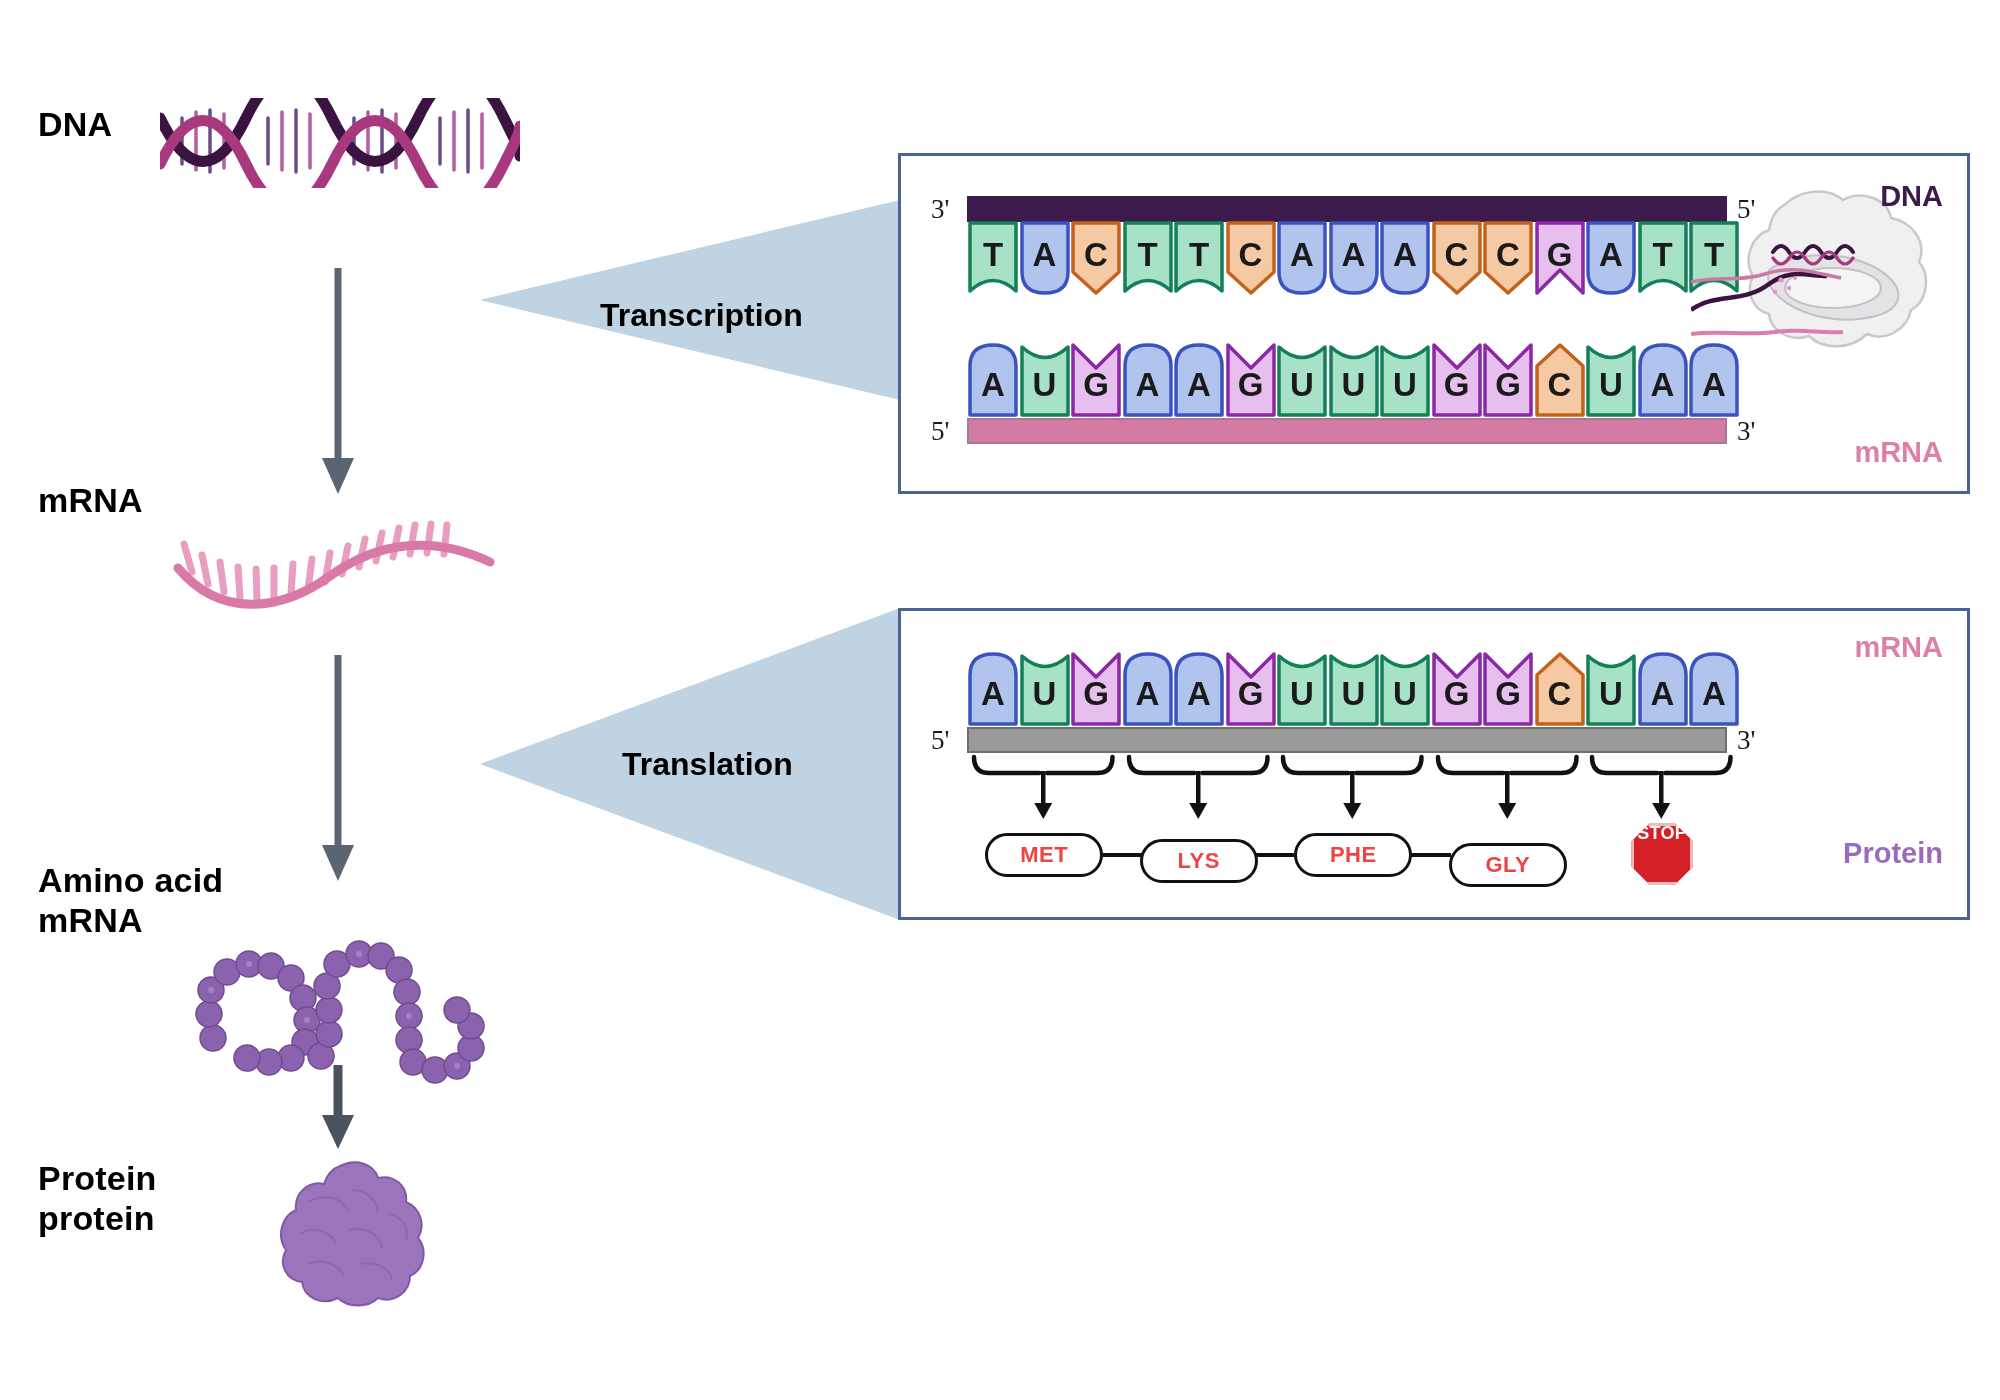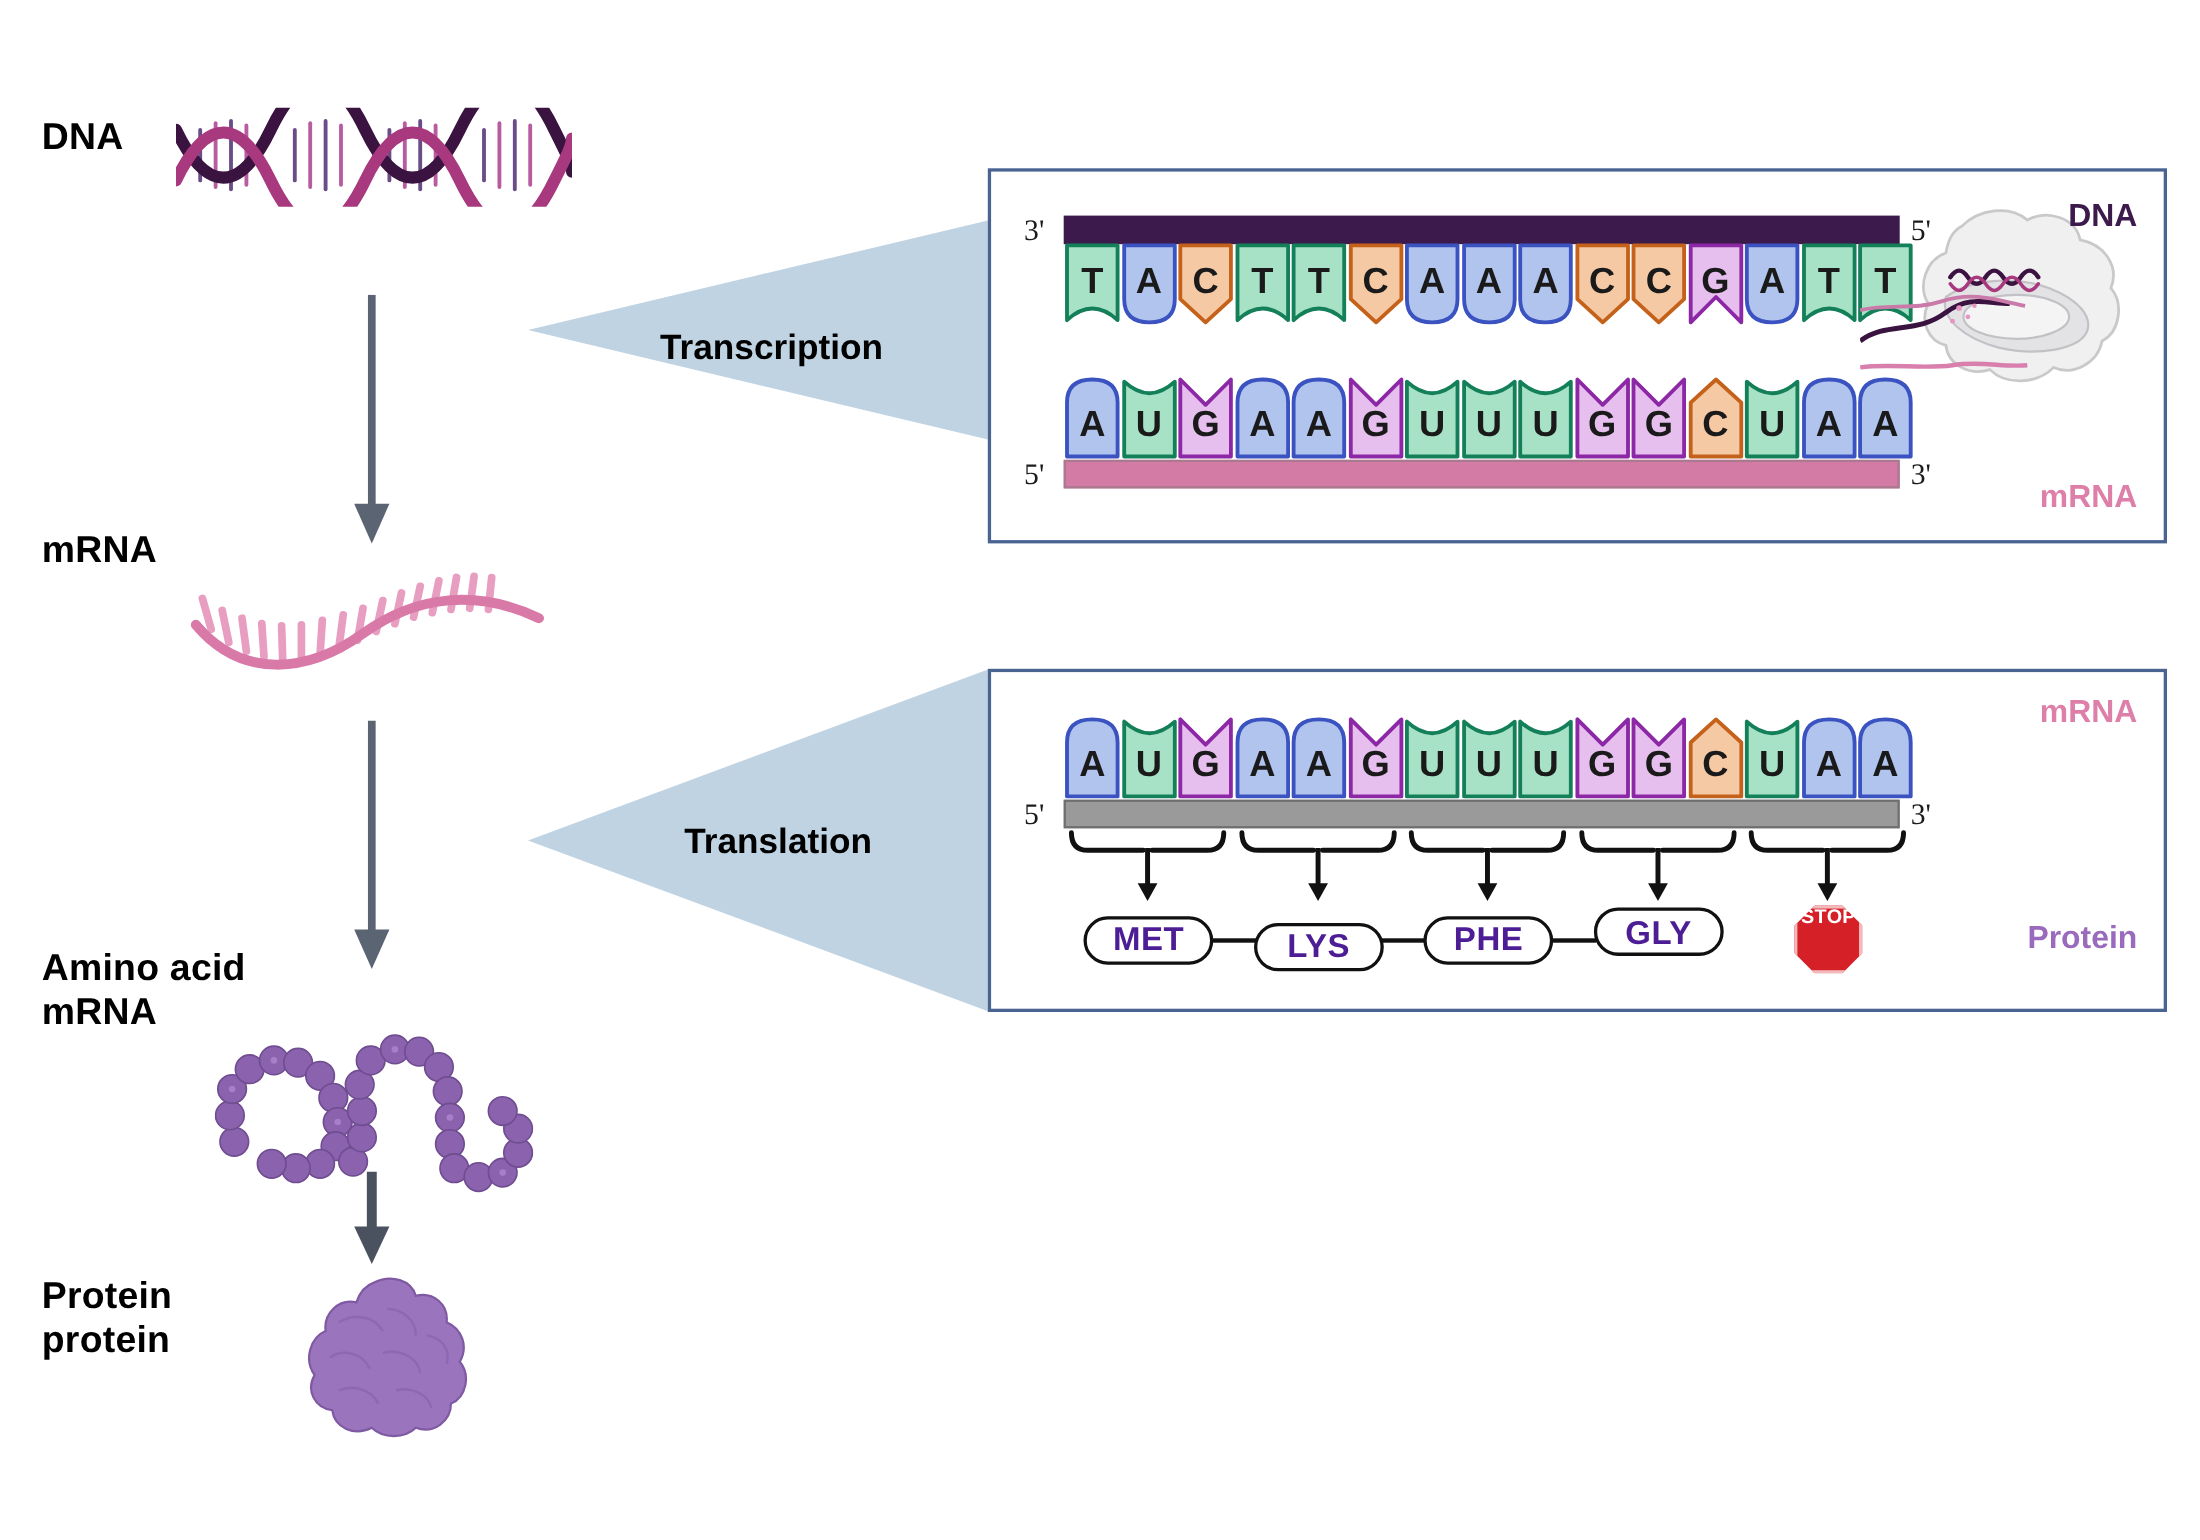--- a/index.html
+++ b/index.html
@@ -98,22 +98,22 @@
     position: absolute;
     height: 44px;
     border: 3.5px solid #111111;
     border-radius: 24px;
     background: #ffffff;
     box-sizing: border-box;
     display: flex;
     align-items: center;
     justify-content: center;
     font-weight: bold;
-    font-size: 30px;
-    color: #4c1d95;
+    font-size: 22px;
+    color: #ef4444;
     letter-spacing: 0.5px;
   }
   .aa-link {
     position: absolute;
     height: 4px;
     background: #111111;
   }
   .stop-sign {
     position: absolute;
     width: 62px;
@@ -645,21 +645,21 @@
       </div>
       <div class="aa-link" style="left: 134.25px; top: 30px; width: 40.5px;"></div>
       <div class="aa-pill" style="left: 172.75px; top: 16px; width: 118px;">
         <span>LYS</span>
       </div>
       <div class="aa-link" style="left: 288.75px; top: 30px; width: 40.5px;"></div>
       <div class="aa-pill" style="left: 327.25px; top: 10px; width: 118px;">
         <span>PHE</span>
       </div>
       <div class="aa-link" style="left: 443.25px; top: 30px; width: 40.5px;"></div>
-      <div class="aa-pill" style="left: 481.75px; top: 2px; width: 118px; align-items: flex-end;">
+      <div class="aa-pill" style="left: 481.75px; top: 20px; width: 118px;">
         <span>GLY</span>
       </div>
       <div class="stop-sign" style="left: 664.25px; top: 0px;">
         <span class="oct"></span>
         <span class="txt">STOP</span>
       </div>
     </div>
 
   <div class="panel-legend" style="right:24px; top:20px; color:#dd7fa8;">mRNA</div>
   <div class="panel-legend" style="right:24px; top:226px; color:#9a6bbd;">Protein</div>

